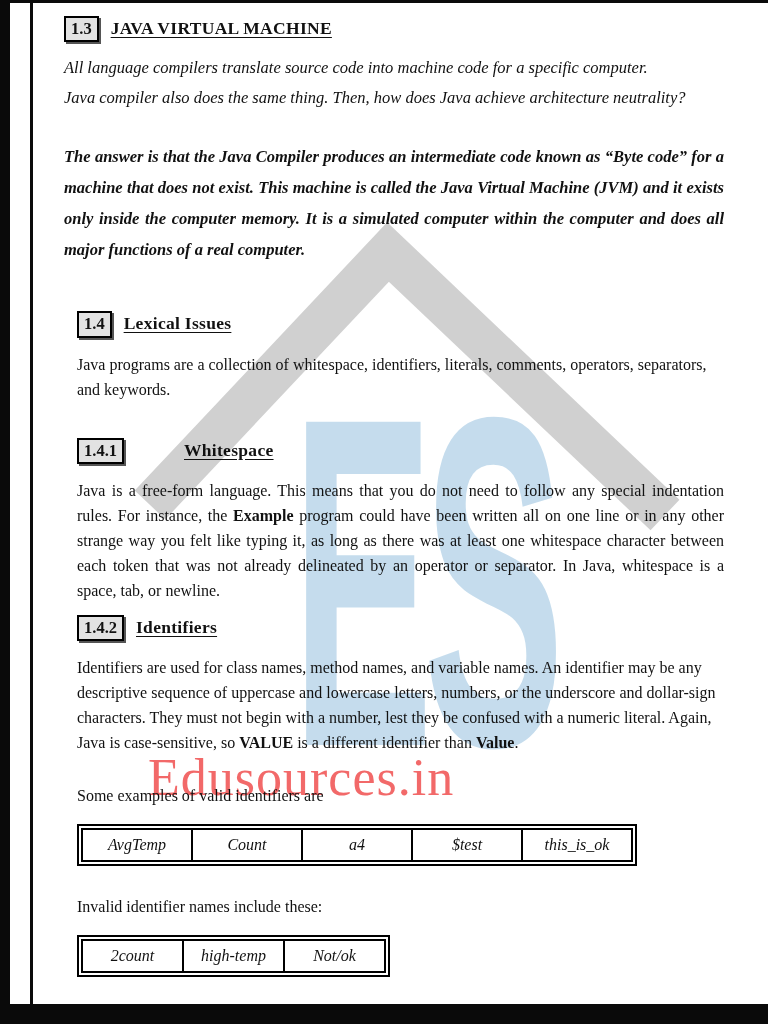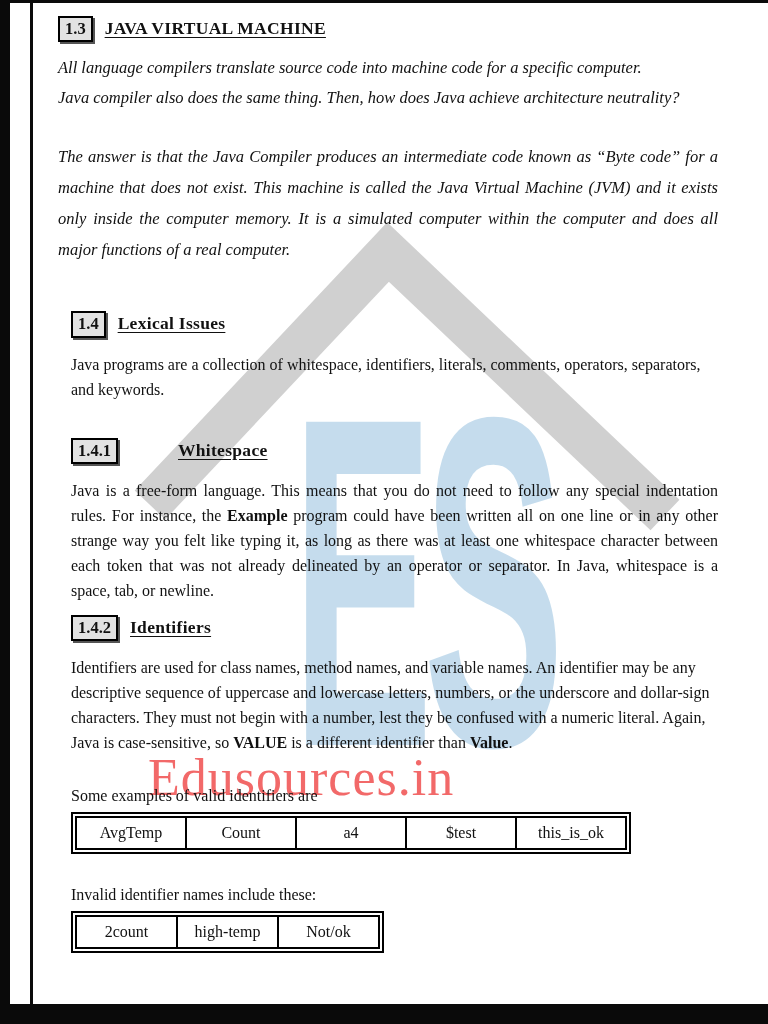--- a/index.html
+++ b/index.html
@@ -31,21 +31,21 @@
     white-space:nowrap;
   }
   .wm-site {
     position:absolute; left:148px; top:748px;
     font-family:"Liberation Serif","DejaVu Serif",serif;
     font-size:52px; color:#ef4444; opacity:0.8;
     letter-spacing:1px; white-space:nowrap;
   }
 
   
-  .content { position:absolute; left:58px; top:16px; width:660px; z-index:2; }
+  .content { position:absolute; left:64px; top:16px; width:660px; z-index:2; }
   .heading { display:flex; align-items:baseline; }
   .numbox {
     display:inline-block;
     border:2px solid #000;
     background:#e2e2e2;
     box-shadow:2px 2px 0 #555;
     padding:0 5px;
     font-weight:bold;
     font-size:16.5px;
     margin-right:12px;
@@ -53,37 +53,38 @@
   }
   .htitle {
     font-weight:bold;
     font-size:17.5px;
     text-decoration:underline;
     text-underline-offset:3px;
     letter-spacing:0.3px;
   }
   .intro { margin-top:11px; font-weight:normal; font-style:italic; font-size:16.5px; line-height:30px; }
   .answer {
-    margin-top:28px; font-weight:normal; font-style:italic; font-size:16.5px;
+    margin-top:28px; font-weight:bold; font-style:italic; font-size:16.5px;
     line-height:31px; text-align:justify; width:660px;
   }
   .sub { margin-left:13px; }
   .h14 { margin-top:46px; }
   .h141 { margin-top:36px;gap:48px; }
   .h142 { margin-top:12px; }
   p.body { margin-top:14px; font-size:16px; line-height:25px; width:647px; }
   p.just { text-align:justify; }
   p.lead { margin-top:32px; font-size:16px; }
   p.lead2 { margin-top:28px; }
   .tblwrap {
     display:inline-block;
     border:2px solid #000;
     padding:2px;
-    margin-top:7px;
+    margin-top:19px;
     background:transparent;
+    font-style:italic;
   }
   .tblwrap table { border-collapse:collapse; }
   .tblwrap td {
     border:2px solid #000;
     text-align:center;
     font-size:16px;
     padding:6px 4px;
     font-family:"Liberation Serif","DejaVu Serif",serif;
   }
   .valid td { width:110px; }

